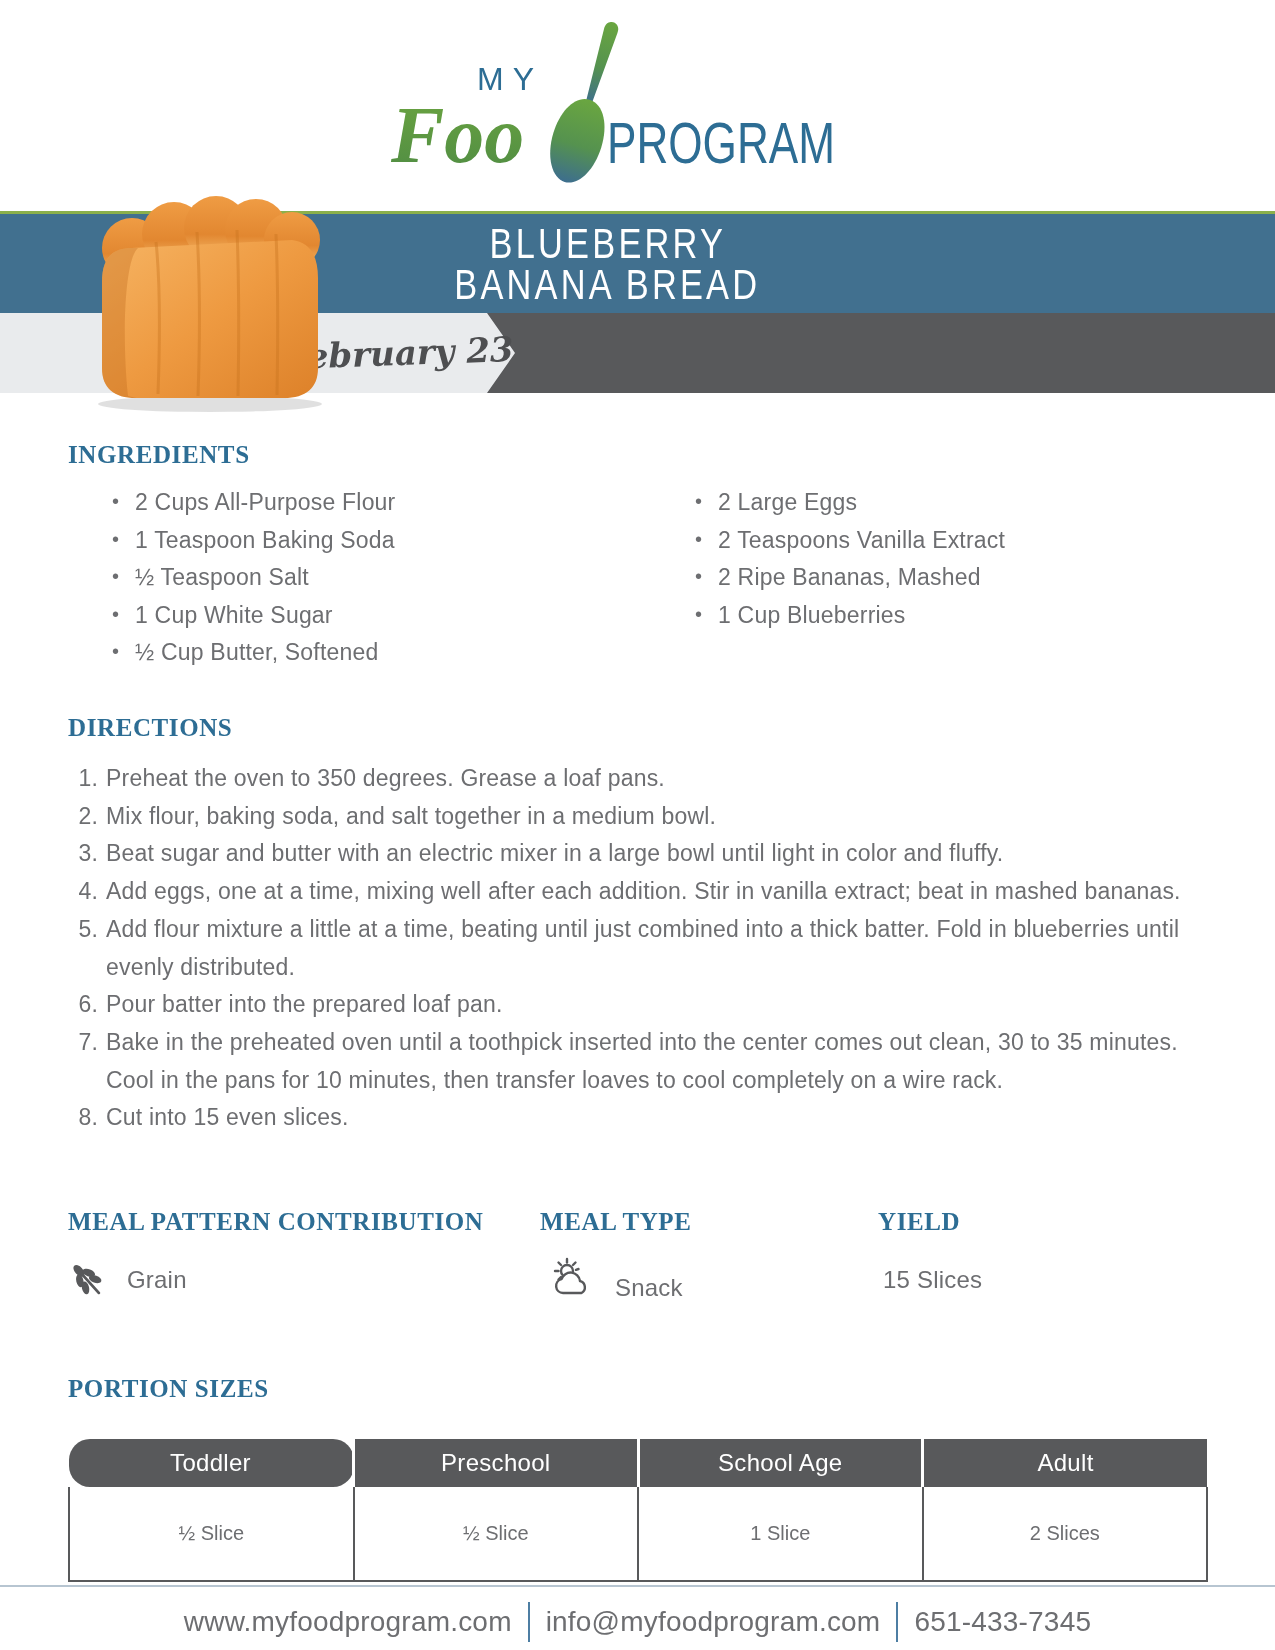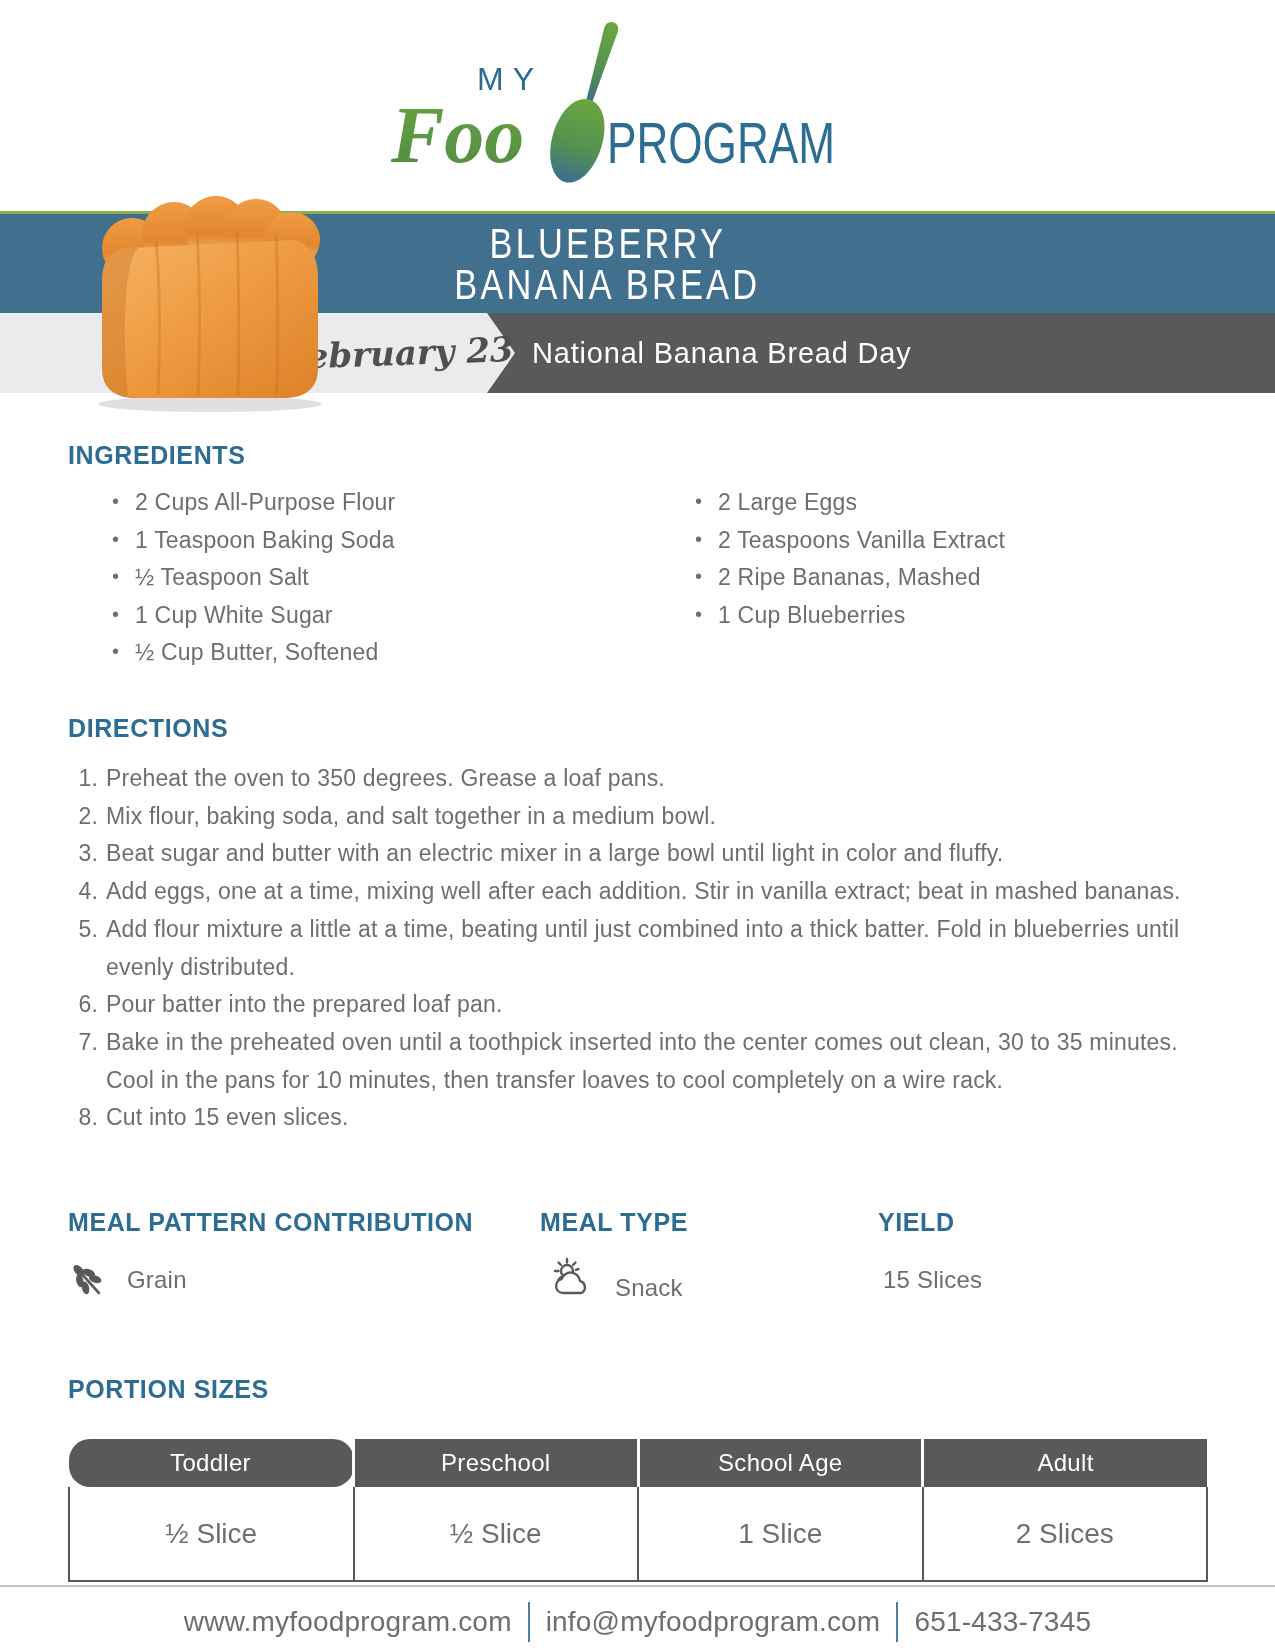--- a/index.html
+++ b/index.html
@@ -23,21 +23,21 @@
   .ribbon-date { position:absolute; left:318px; top:0; width:162px; height:80px;
                display:flex; align-items:center; justify-content:center;
                font-family:"DejaVu Serif","Liberation Serif",serif; font-style:italic; font-weight:bold;
                font-size:34px; color:#4e4f51; transform:rotate(-2deg); white-space:nowrap; }
   .ribbon-event { position:absolute; left:532px; top:0; height:80px; display:flex; align-items:center;
                color:#ffffff; font-size:29px; letter-spacing:0.8px; white-space:nowrap; }
 
   .bread { position:absolute; left:86px; top:190px; width:248px; height:224px; z-index:5; }
 
   
-  .sec-h { position:absolute; color:#2d6d94; font-size:25px; font-weight:bold; letter-spacing:0.6px; white-space:nowrap; }
+  .sec-h { position:absolute; color:#2d6d94; font-size:25px; font-weight:bold; letter-spacing:0.6px; white-space:nowrap;font-family:Liberation Serif, serif; }
 
   
   .ing-list { position:absolute; list-style:none; font-size:23px; line-height:37.5px; color:#6d6e71; letter-spacing:0.2px; }
   .ing-list li { position:relative; padding-left:25px; white-space:nowrap; }
   .ing-list li::before { content:"\2022"; position:absolute; left:2px; top:-1px; color:#6d6e71; font-size:20px; }
 
   
   .dir-list { position:absolute; left:68px; top:760px; width:1148px; list-style:none;
               font-size:23px; line-height:37.7px; color:#6d6e71; letter-spacing:0.2px; counter-reset:step; }
   .dir-list li { display:flex; }
@@ -46,21 +46,21 @@
 
   
   .meal-val { position:absolute; display:flex; align-items:center; gap:19px;
               font-size:24px; color:#6d6e71; letter-spacing:0.2px; }
 
   
   .portion-table { position:absolute; left:68px; top:1439px; width:1140px; border-collapse:collapse; table-layout:fixed; }
   .portion-table th { background:#58595b; color:#ffffff; font-weight:400; font-size:24px; letter-spacing:0.3px;
               height:48px; border-left:3px solid #ffffff; border-right:3px solid #ffffff; }
   .portion-table th:first-child { border-left:none;border-radius:21px; } .portion-table th:last-child { border-right:none; }
-  .portion-table td { background:#ffffff; color:#6d6e71; font-size:28px; text-align:center; height:94px;
+  .portion-table td { background:#ffffff; color:#6d6e71; font-size:20px; text-align:center; height:94px;
               border:2px solid #58595b; border-top:none; }
 
   
   .footer-rule { position:absolute; left:0; right:0; top:1585px; height:2px; background:#b7c5d1; }
   .footer { position:absolute; left:0; right:0; top:1598px; height:48px;
             display:flex; align-items:center; justify-content:center; gap:16px;
             font-size:28px; color:#6d6e71; letter-spacing:0.2px; }
   .footer .sep { width:2px; height:40px; background:#4d7ea3; }
 </style>
 </head>
@@ -94,21 +94,20 @@
   <div class="green-rule"></div>
 
   <div class="blue-band">
     <div class="t-line">BLUEBERRY</div>
     <div class="t-line">BANANA BREAD</div>
   </div>
 
   <div class="ribbon">
     <div class="ribbon-dark"></div>
     <div class="ribbon-date">February 23</div>
-    <div class="ribbon-event">National Banana Bread Day</div>
   </div>
 
   <svg class="bread" viewBox="0 0 248 224">
     <defs>
       <linearGradient id="loafBody" x1="0" y1="0" x2="1" y2="1">
         <stop offset="0" stop-color="#f6b463"></stop>
         <stop offset="0.5" stop-color="#ee9a41"></stop>
         <stop offset="1" stop-color="#dd8129"></stop>
       </linearGradient>
       <linearGradient id="loafTop" x1="0" y1="0" x2="0" y2="1">

